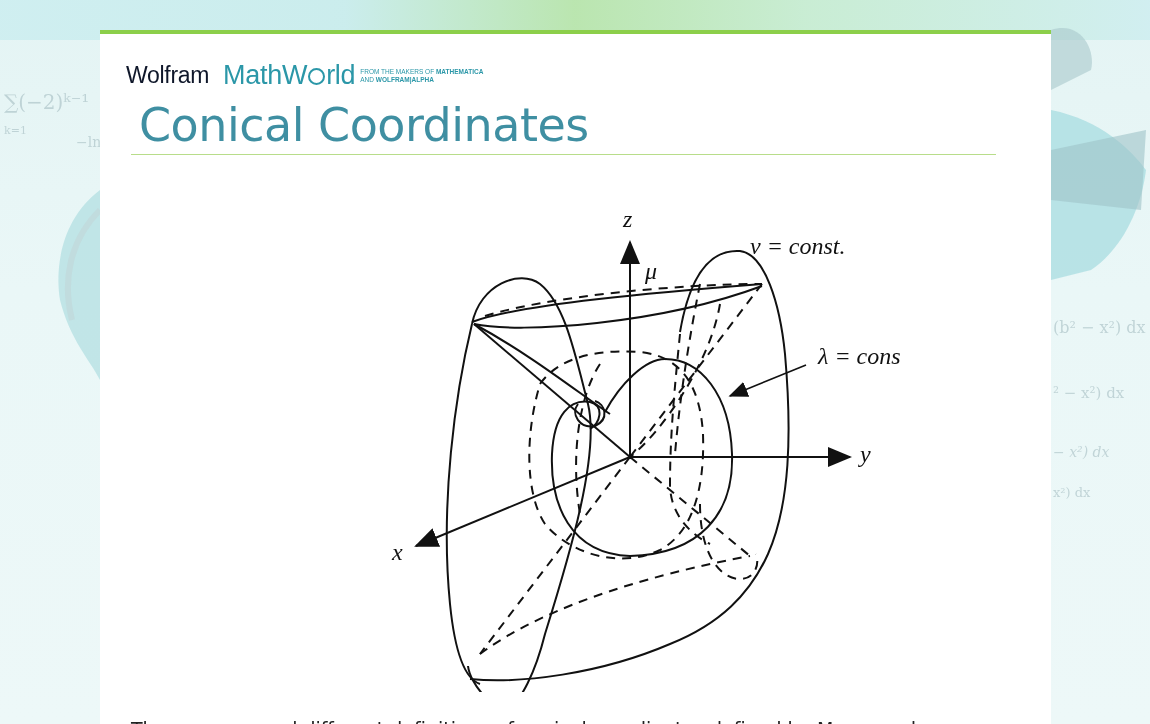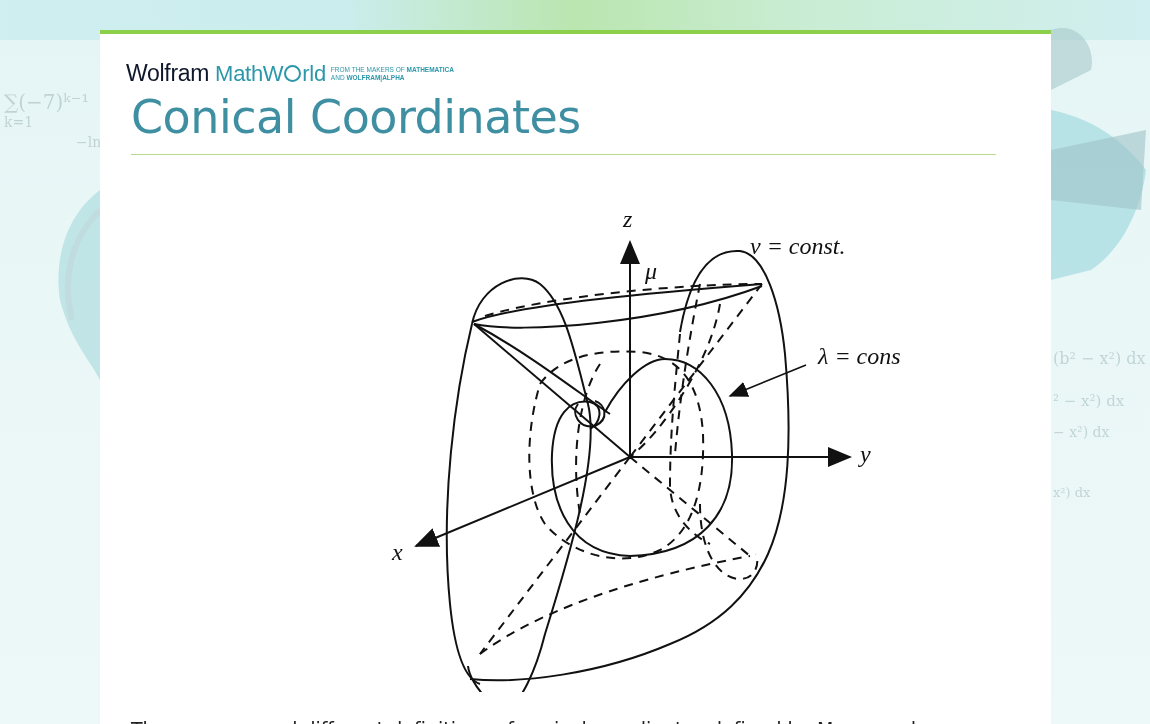--- a/index.html
+++ b/index.html
@@ -17,26 +17,26 @@
   .bg-formula {
     position:absolute; color:#9fb8bd; font-family:"DejaVu Serif", serif; opacity:.55;
     white-space:nowrap;
   }
   .page {
     position:absolute; left:100px; top:30px; width:951px; height:700px;
     background:#ffffff; border-top:4px solid #8ccf4a;
   }
   .logo { position:absolute; left:26px; top:26px; display:flex; align-items:center; }
   .logo-wolfram { font-family:"Liberation Sans", sans-serif; font-size:23px; color:#0f172a; letter-spacing:-0.3px; }
-  .logo-mathworld { font-family:"Liberation Sans", sans-serif; font-size:22px; color:#2b97a8; margin-left:6px; letter-spacing:-0.3px; }
+  .logo-mathworld { font-family:"Liberation Sans", sans-serif; font-size:27px; color:#2b97a8; margin-left:14px; letter-spacing:-0.3px; }
   .logo-globe { display:inline-block; width:17px; height:17px; border-radius:50%; border:2px solid #2b97a8; box-sizing:border-box; vertical-align:-1px; margin:0 1px; position:relative; }
   .logo-tag { margin-left:5px; font-family:"Liberation Sans", sans-serif; font-size:6.5px; line-height:7.5px; color:#2b97a8; }
   .logo-tag b { font-weight:bold; }
   .title {
-    position:absolute; left:31px; top:56px; margin:0;
+    position:absolute; left:31px; top:56px; margin:8px;
     font-family:"DejaVu Sans", sans-serif; font-weight:normal; font-size:46px; color:#3f8fa2; letter-spacing:-0.5px;
   }
   .title-rule { position:absolute; left:31px; top:120px; width:865px; height:1px; background:#b8dd8a; }
   .figure { position:absolute; left:180px; top:138px; }
   .fig-label { font-family:"Liberation Serif", serif; font-style:italic; fill:#111; }
   .intro {
     position:absolute; left:31px; top:684px; width:880px; margin:0;
     font-family:"DejaVu Sans", sans-serif; font-size:19px; color:#222; white-space:nowrap;
   }
 </style>
@@ -48,27 +48,27 @@
 <svg class="bg-deco" style="left:0;top:180px" width="110" height="200">
   <path d="M100 10 C60 40,55 90,60 120 C70 160,90 180,100 200 L100 10 Z" fill="#9fd7db" opacity=".55"></path>
   <path d="M100 30 C70 60,62 100,72 140" fill="none" stroke="#c2d4d6" stroke-width="6" opacity=".5"></path>
 </svg>
 <svg class="bg-deco" style="left:1051px;top:10px" width="100" height="280">
   <path d="M0 20 C30 10,45 40,40 60 L0 80 Z" fill="#a9c8cc" opacity=".6"></path>
   <path d="M0 100 C50 110,80 140,95 160 C90 200,70 240,40 260 L0 270 Z" fill="#8fd3d9" opacity=".55"></path>
   <path d="M0 140 L95 120 L90 200 L0 190 Z" fill="#9fc3c8" opacity=".6"></path>
 </svg>
 <div class="bg-formula" style="left:4px;top:90px;font-size:20px;">
-  <span>∑(−7)ᵏ⁻¹</span>
+  <span>∑(−2)ᵏ⁻¹</span>
 </div>
-<div class="bg-formula" style="left:4px;top:114px;font-size:14px;">k=1</div>
+<div class="bg-formula" style="left:4px;top:124px;font-size:11px;">k=1</div>
 <div class="bg-formula" style="left:76px;top:134px;font-size:14px;">−ln</div>
-<div class="bg-formula" style="left:1053px;top:318px;font-size:16px;margin-top:31px;">(b² − x²)  dx</div>
-<div class="bg-formula" style="left:1053px;top:392px;font-size:15px;">² − x²)  dx</div>
-<div class="bg-formula" style="left:1053px;top:424px;font-size:14px;">− x²)  dx</div>
+<div class="bg-formula" style="left:1053px;top:318px;font-size:16px;">(b² − x²)  dx</div>
+<div class="bg-formula" style="left:1053px;top:384px;font-size:15px;">² − x²)  dx</div>
+<div class="bg-formula" style="left:1053px;top:444px;font-size:14px;font-style:italic;">− x²)  dx</div>
 <div class="bg-formula" style="left:1053px;top:485px;font-size:13px;">x²)  dx</div>
 
 <div class="page">
 
   <a class="logo">
     <span class="logo-wolfram">Wolfram</span>
     <span class="logo-mathworld"><span>MathW</span><span class="logo-globe"></span><span>rld</span></span>
     <span class="logo-tag">
       <span>FROM THE MAKERS OF </span><b>MATHEMATICA</b><br>
       <span>AND </span><b>WOLFRAM|ALPHA</b>

